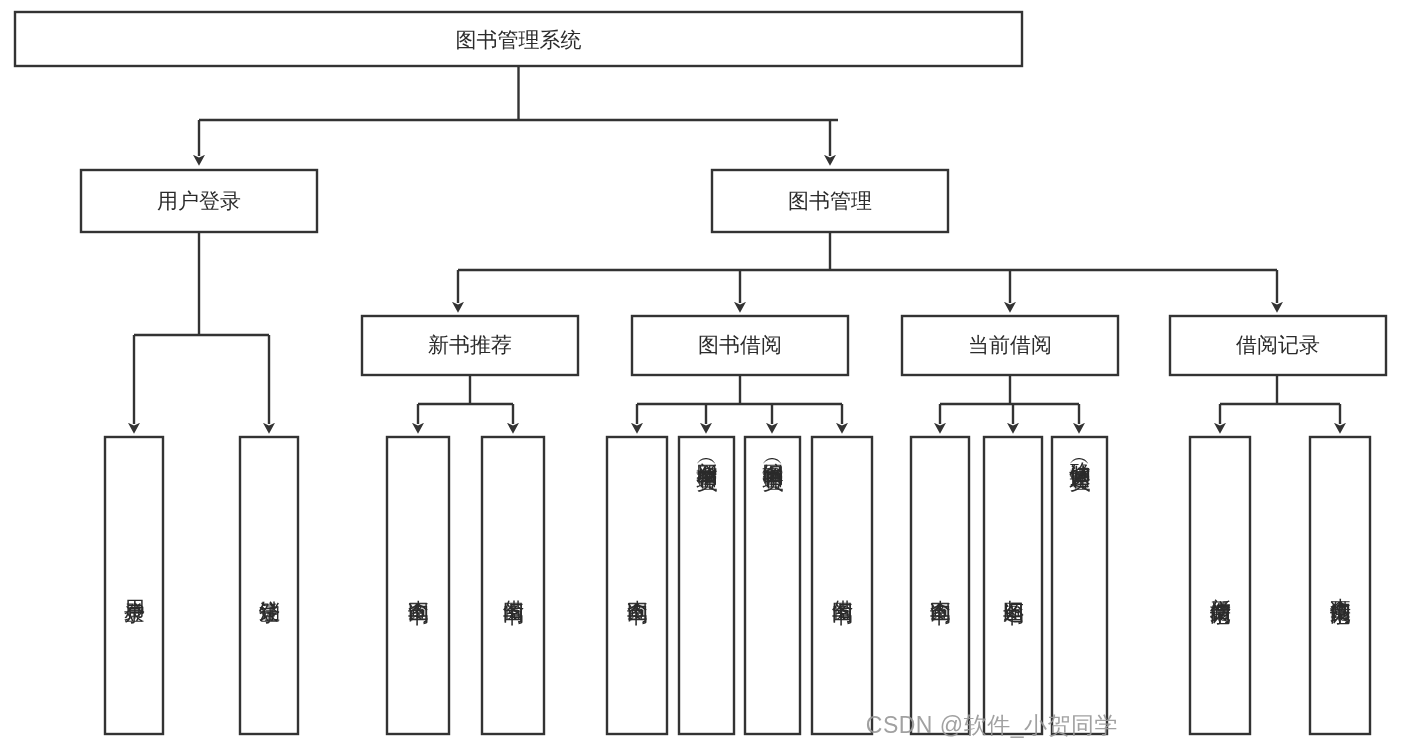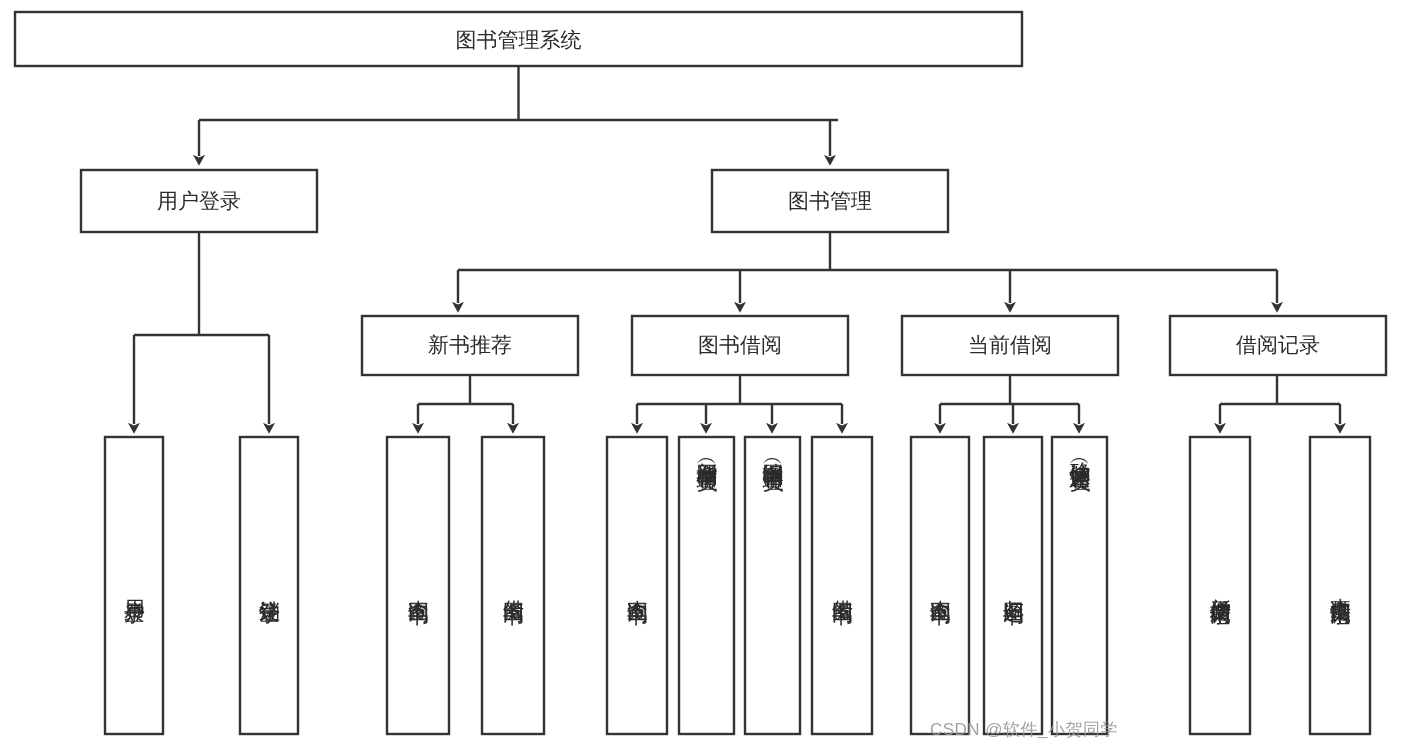--- a/index.html
+++ b/index.html
@@ -63,21 +63,21 @@
     color: #2b2b2b;
     letter-spacing: 1.5px;
     white-space: nowrap;
     pointer-events: none;
   }
   .watermark {
     position: absolute;
     right: 8px;
     bottom: 6px;
     font-family: "Liberation Sans", "DejaVu Sans", sans-serif;
-    font-size: 17px;
+    font-size: 23px;
     color: #9a9a9a;
     opacity: 0.92;
     white-space: nowrap;
     letter-spacing: 0.5px;
   }
 </style>
 </head>
 <body>
 
 <div id="diagram-root">

